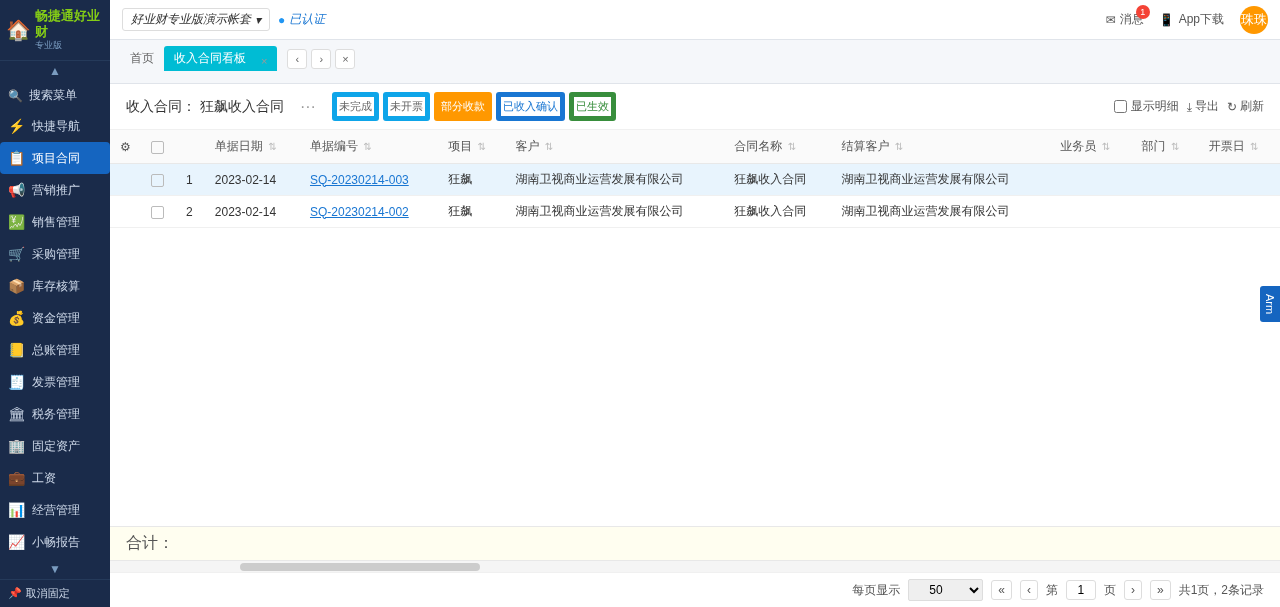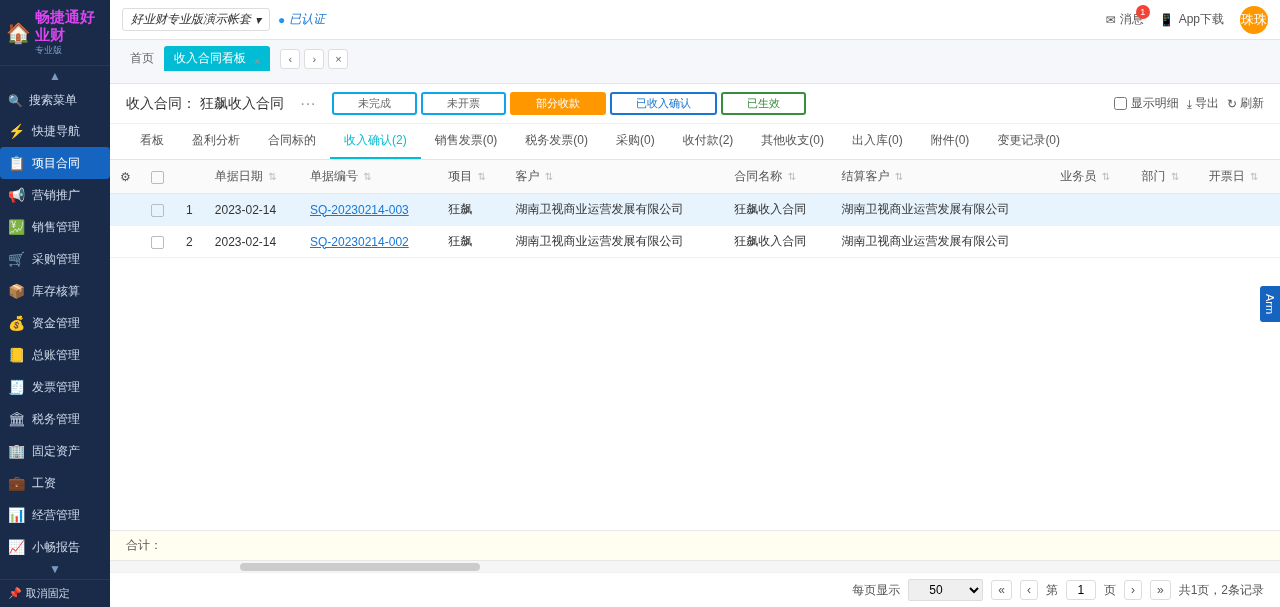--- a/index.html
+++ b/index.html
@@ -1,21 +1,21 @@
 <!DOCTYPE html>
 <html><head>
   <meta charset="utf-8">
   <style>
     * { box-sizing: border-box; margin: 0; padding: 0; }
     body { font-family: 'Microsoft YaHei', Arial, sans-serif; font-size: 12px; background: #f0f2f5; display: flex; height: 607px; overflow: hidden; }
 
     
     .sidebar { width: 110px; background: #1a2b4a; display: flex; flex-direction: column; height: 100%; color: #cdd8e8; flex-shrink: 0; }
     .sidebar-logo { background: #1a2b4a; padding: 8px 6px; display: flex; align-items: center; gap: 4px; border-bottom: 1px solid #253a5a; }
-    .sidebar-logo-text { color: #d946ef; font-size: 15px; font-weight: bold; line-height: 1.2; }
+    .sidebar-logo-text { color: #84cc16; font-size: 13px; font-weight: bold; line-height: 1.2; }
     .sidebar-logo-sub { color: #7a9cc0; font-size: 9px; }
     .sidebar-search { display: flex; align-items: center; gap: 6px; padding: 6px 8px; cursor: pointer; color: #cdd8e8; }
     .sidebar-nav { display: flex; align-items: center; gap: 6px; padding: 7px 8px; cursor: pointer; color: #cdd8e8; font-size: 12px; }
     .sidebar-nav.active { background: #1565c0; color: #fff; border-radius: 4px; }
     .sidebar-icon { width: 18px; height: 18px; display: flex; align-items: center; justify-content: center; font-size: 14px; flex-shrink: 0; }
     .sidebar-scroll { overflow-y: auto; flex: 1; }
     .sidebar-scroll::-webkit-scrollbar { width: 3px; }
     .sidebar-scroll::-webkit-scrollbar-thumb { background: #3a5a8a; }
     .sidebar-bottom { border-top: 1px solid #253a5a; padding: 6px 8px; display: flex; align-items: center; gap: 4px; cursor: pointer; color: #cdd8e8; font-size: 11px; }
     .scrollbar-arrow { text-align: center; padding: 3px; cursor: pointer; color: #7a9cc0; }
@@ -30,30 +30,30 @@
     .certified-badge { display: flex; align-items: center; gap: 4px; color: #1976d2; font-size: 12px; }
     .topbar-right { display: flex; align-items: center; gap: 16px; }
     .topbar-action { display: flex; align-items: center; gap: 4px; cursor: pointer; font-size: 12px; color: #555; position: relative; }
     .badge { background: #f44336; color: #fff; font-size: 9px; border-radius: 50%; width: 14px; height: 14px; display: flex; align-items: center; justify-content: center; position: absolute; top: -6px; right: -6px; }
     .user-avatar { width: 28px; height: 28px; border-radius: 50%; background: #ff9800; display: flex; align-items: center; justify-content: center; color: #fff; font-size: 13px; }
 
     
     .tabbar { background: #f5f7fa; display: flex; align-items: center; padding: 6px 12px 12px; border-bottom: 1px solid #e0e4ea; flex-shrink: 0; gap: 2px; }
     .home-tab { font-size: 12px; color: #666; padding: 4px 8px; cursor: pointer; }
     .tab-close { cursor: pointer; color: #999; font-size: 11px; }
-    .tab-btn { background: #00bcd4; color: #fff; border: none; border-radius: 3px 3px 0 0; padding: 4px 10px; cursor: pointer; font-size: 12px; display: flex; align-items: flex-end; gap: 8px; }
+    .tab-btn { background: #00bcd4; color: #fff; border: none; border-radius: 3px 3px 0 0; padding: 4px 10px; cursor: pointer; font-size: 12px; display: flex; align-items: flex-end; gap: 15px; }
 
     
     .content { flex: 1; background: #fff; overflow: hidden; display: flex; flex-direction: column; }
 
     
     .contract-header { padding: 8px 16px; display: flex; align-items: center; gap: 12px; border-bottom: 1px solid #f0f0f0; flex-shrink: 0; }
     .contract-title { font-size: 14px; color: #333; font-weight: 500; }
     .contract-actions { display: flex; align-items: center; gap: 4px; }
-    .status-btn { padding: 2px 24px; border-radius: 3px; font-size: 11px; cursor: pointer; border: 2px solid #0ea5e9; background: #fff; color: #666; }
+    .status-btn { padding: 2px 2px; border-radius: 3px; font-size: 11px; cursor: pointer; border: 5px solid #0ea5e9; background: #fff; color: #666; }
     .status-btn.active { background: #ff9800; border-color: #ff9800; color: #fff; }
     .status-btn.blue { border-color: #1976d2; color: #1976d2; }
     .status-btn.green { border-color: #388e3c; color: #388e3c; }
     .dots-btn { cursor: pointer; color: #999; font-size: 16px; padding: 0 4px; }
     .header-right { margin-left: auto; display: flex; align-items: center; gap: 8px; }
     .show-detail { display: flex; align-items: center; gap: 4px; font-size: 12px; color: #555; }
     .action-btn { display: flex; align-items: center; gap: 3px; font-size: 12px; color: #555; cursor: pointer; }
 
     
     .subtabs { display: flex; padding: 0 16px; border-bottom: 1px solid #e0e4ea; flex-shrink: 0; background: #fff; }
@@ -66,21 +66,21 @@
     .data-table th { background: #fafafa; padding: 8px 10px; text-align: left; color: #555; font-weight: normal; border-bottom: 1px solid #e8e8e8; white-space: nowrap; position: sticky; top: 0; z-index: 2; }
     .data-table td { padding: 7px 10px; border-bottom: 1px solid #f0f0f0; color: #333; white-space: nowrap; }
     .data-table tr.row-highlight { background: #e8f4fd; }
     .th-settings { width: 30px; text-align: center; }
     .th-check { width: 30px; text-align: center; }
     .link-text { color: #1976d2; text-decoration: underline; cursor: pointer; }
     .row-num { color: #999; text-align: center; }
     .sort-icon { color: #bbb; font-size: 10px; margin-left: 2px; cursor: pointer; }
 
     
-    .total-row { background: #fffef0; padding: 6px 16px; font-size: 12px; color: #555; border-top: 1px solid #e8e8e8; display: flex; align-items: center; gap: 8px; flex-shrink: 0; }
+    .total-row { background: #fffef0; padding: 6px 16px; font-size: 16px; color: #555; border-top: 1px solid #e8e8e8; display: flex; align-items: center; gap: 8px; flex-shrink: 0; }
 
     
     .scroll-indicator { height: 12px; background: #f5f5f5; border-top: 1px solid #e8e8e8; flex-shrink: 0; position: relative; }
     .scroll-thumb { position: absolute; left: 130px; top: 2px; width: 240px; height: 8px; background: #ccc; border-radius: 4px; }
 
     
     .pagination { display: flex; align-items: center; justify-content: flex-end; padding: 6px 16px; background: #fff; border-top: 1px solid #f0f0f0; gap: 8px; flex-shrink: 0; font-size: 12px; color: #555; }
     .page-select { border: 1px solid #ddd; border-radius: 2px; padding: 2px 16px; font-size: 12px; }
     .page-btn { border: 1px solid #ddd; border-radius: 3px; padding: 2px 6px; cursor: pointer; background: #fff; color: #555; font-size: 12px; }
     .page-input { border: 1px solid #ddd; border-radius: 3px; padding: 2px 4px; width: 30px; text-align: center; font-size: 12px; }
@@ -247,34 +247,20 @@
           <span>⤓</span>
           <span>导出</span>
         </div>
         <div class="action-btn">
           <span>↻</span>
           <span>刷新</span>
         </div>
       </div>
     </div>
 
-    <div class="subtabs">
-      <div class="subtab">看板</div>
-      <div class="subtab">盈利分析</div>
-      <div class="subtab">合同标的</div>
-      <div class="subtab active">收入确认(2)</div>
-      <div class="subtab">销售发票(0)</div>
-      <div class="subtab">税务发票(0)</div>
-      <div class="subtab">采购(0)</div>
-      <div class="subtab">收付款(2)</div>
-      <div class="subtab">其他收支(0)</div>
-      <div class="subtab">出入库(0)</div>
-      <div class="subtab">附件(0)</div>
-      <div class="subtab">变更记录(0)</div>
-    </div>
 
     <div class="table-wrap">
       <table class="data-table">
         <thead>
           <tr>
             <th class="th-settings">⚙</th>
             <th class="th-check"><span class="checkbox-display"></span></th>
             <th></th>
             <th>单据日期 <span class="sort-icon">⇅</span></th>
             <th>单据编号 <span class="sort-icon">⇅</span></th>

